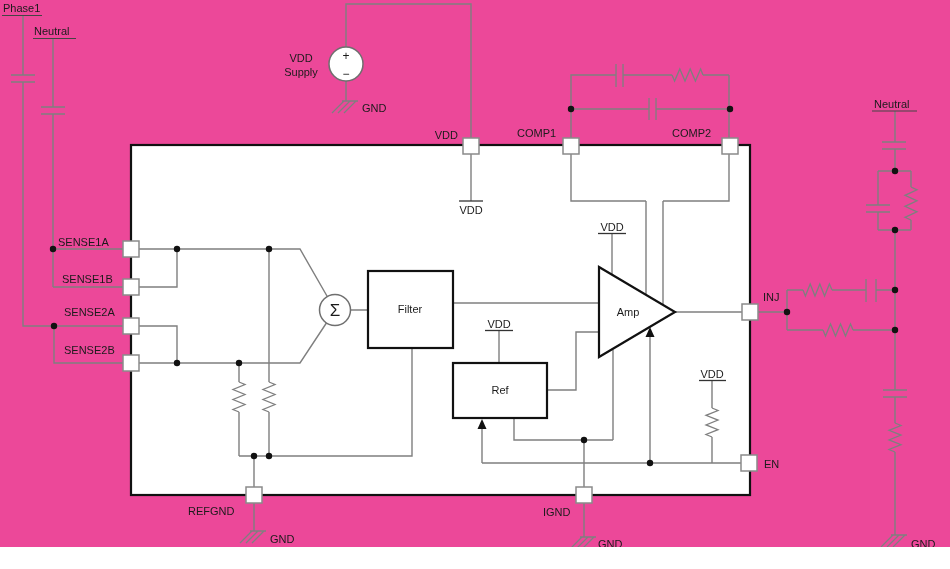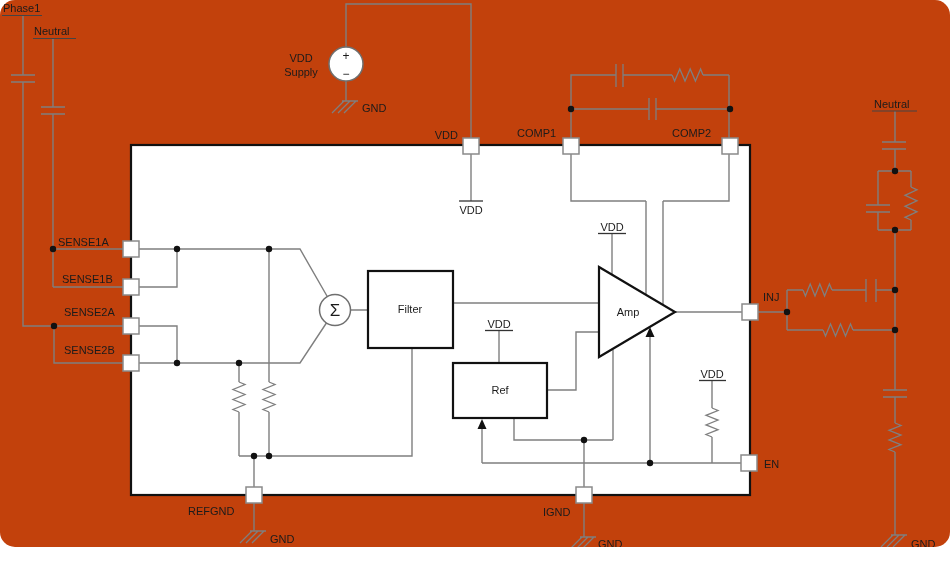--- a/index.html
+++ b/index.html
@@ -1,16 +1,16 @@
 <!DOCTYPE html>
 <html><head>
 <meta charset="utf-8">
 <style>
   html,body{margin:0;padding:0;background:#ffffff;}
-  .stage{width:950px;height:547px;position:relative;background:#c2410c;overflow:hidden;border-radius:15px;}
+  .stage{width:950px;height:547px;position:relative;background:#ec4899;overflow:hidden;}
   svg{display:block;}
   text{font-family:"Liberation Sans","DejaVu Sans",sans-serif;font-size:11px;fill:#1b1b1b;}
   text.sym{font-size:12px;}
   text.sigma{font-size:17px;}
   .wire{stroke:#7f7f7f;stroke-width:1.4;fill:none;}
   .comp{stroke:#7f7f7f;stroke-width:1.3;fill:none;}
   .blk{stroke:#111111;stroke-width:2.2;fill:#ffffff;}
   .blk-thin{stroke:#6f6f6f;stroke-width:1.5;fill:#ffffff;}
   .pin{stroke:#8a8a8a;stroke-width:1.5;fill:#ffffff;}
   .dot{fill:#111111;stroke:none;}

